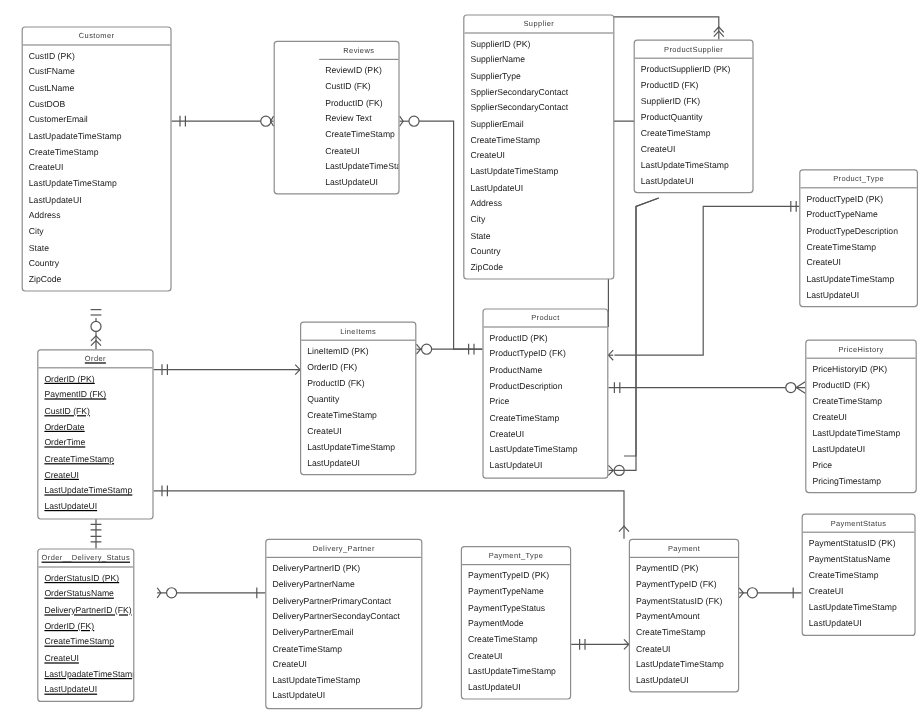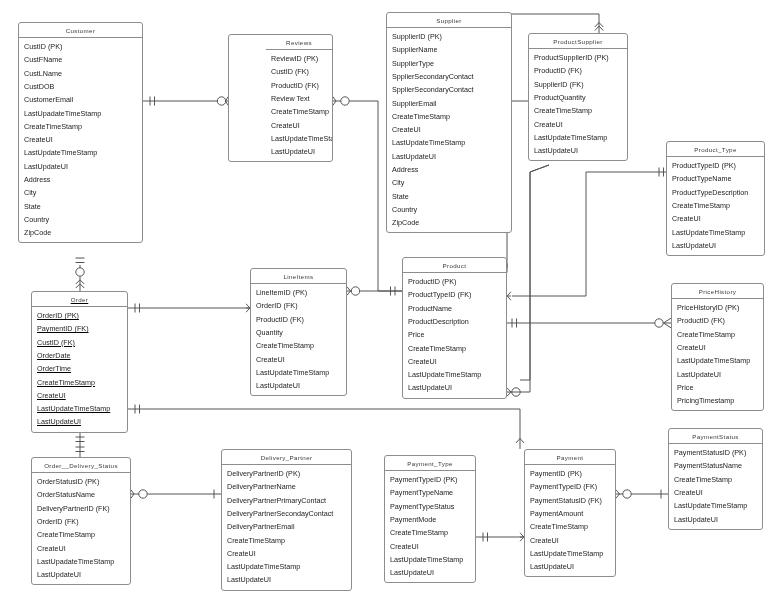--- a/index.html
+++ b/index.html
@@ -319,21 +319,21 @@
         <li class="attr">PaymentID (FK)</li>
         <li class="attr">CustID (FK)</li>
         <li class="attr">OrderDate</li>
         <li class="attr">OrderTime</li>
         <li class="attr">CreateTimeStamp</li>
         <li class="attr">CreateUI</li>
         <li class="attr">LastUpdateTimeStamp</li>
         <li class="attr">LastUpdateUI</li>
       </ul>
     </div>
-    <div class="entity" style="left: 31px; top: 457px; width: 100px;">
+    <div class="entity" style="left: 31px; top: 457px; width: 81px; text-decoration: underline;">
       <div class="entity-title">Order__Delivery_Status</div>
       <ul class="attr-list">
         <li class="attr">OrderStatusID (PK)</li>
         <li class="attr">OrderStatusName</li>
         <li class="attr">DeliveryPartnerID (FK)</li>
         <li class="attr">OrderID (FK)</li>
         <li class="attr">CreateTimeStamp</li>
         <li class="attr">CreateUI</li>
         <li class="attr">LastUpadateTimeStamp</li>
         <li class="attr">LastUpdateUI</li>

